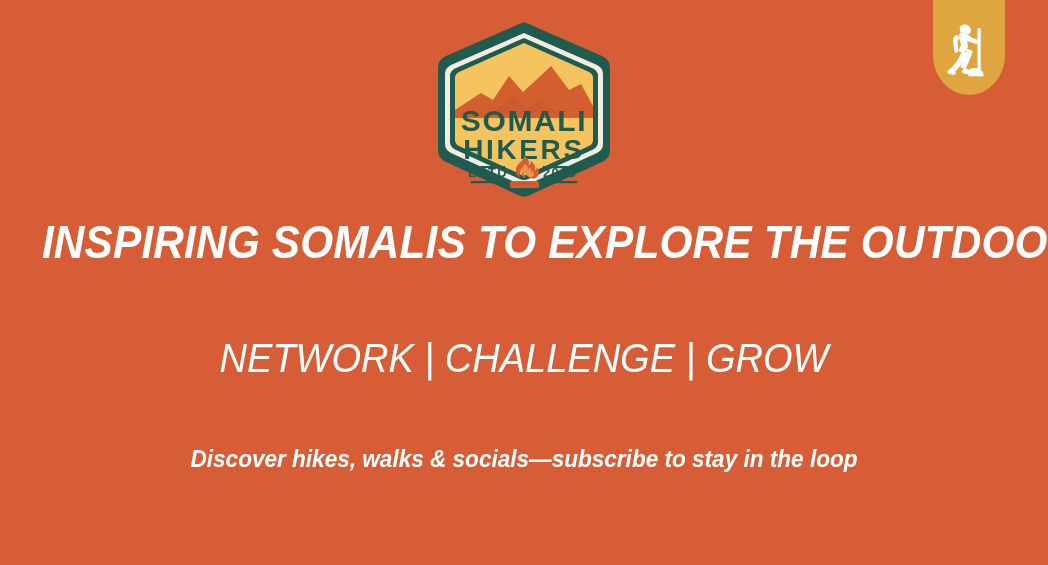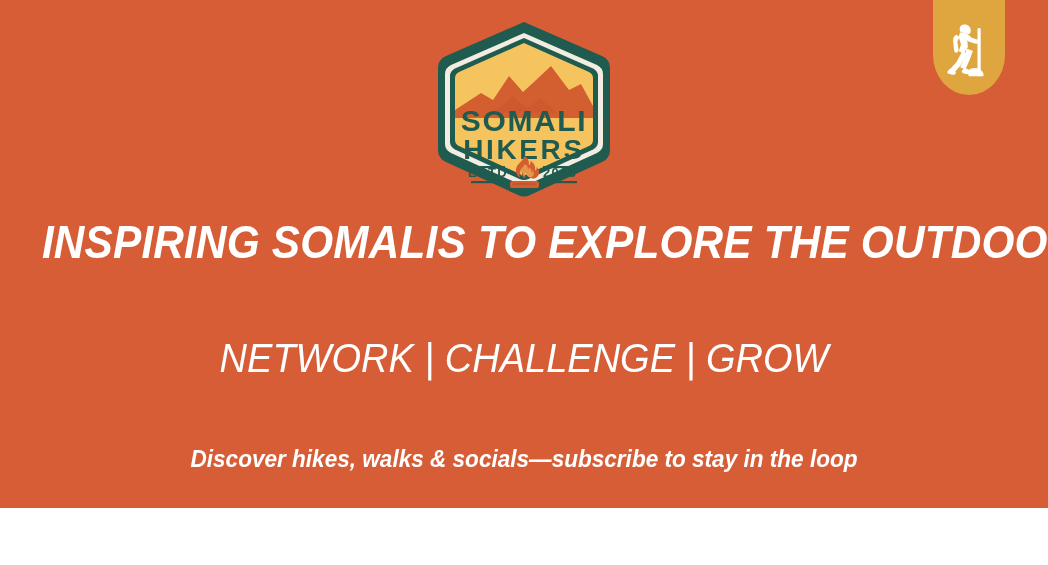--- a/index.html
+++ b/index.html
@@ -8,21 +8,21 @@
   }
   body {
     width: 1048px;
     height: 565px;
     overflow: hidden;
     font-family: "Liberation Sans", sans-serif;
   }
   #hero {
     position: relative;
     width: 1048px;
-    height: 508px;
+    height: 565px;
     background: #d75d36;
     overflow: hidden;
   }
 
   
   #hiker-ribbon {
     position: absolute;
     left: 933px;
     top: -6px;
     width: 72px;

